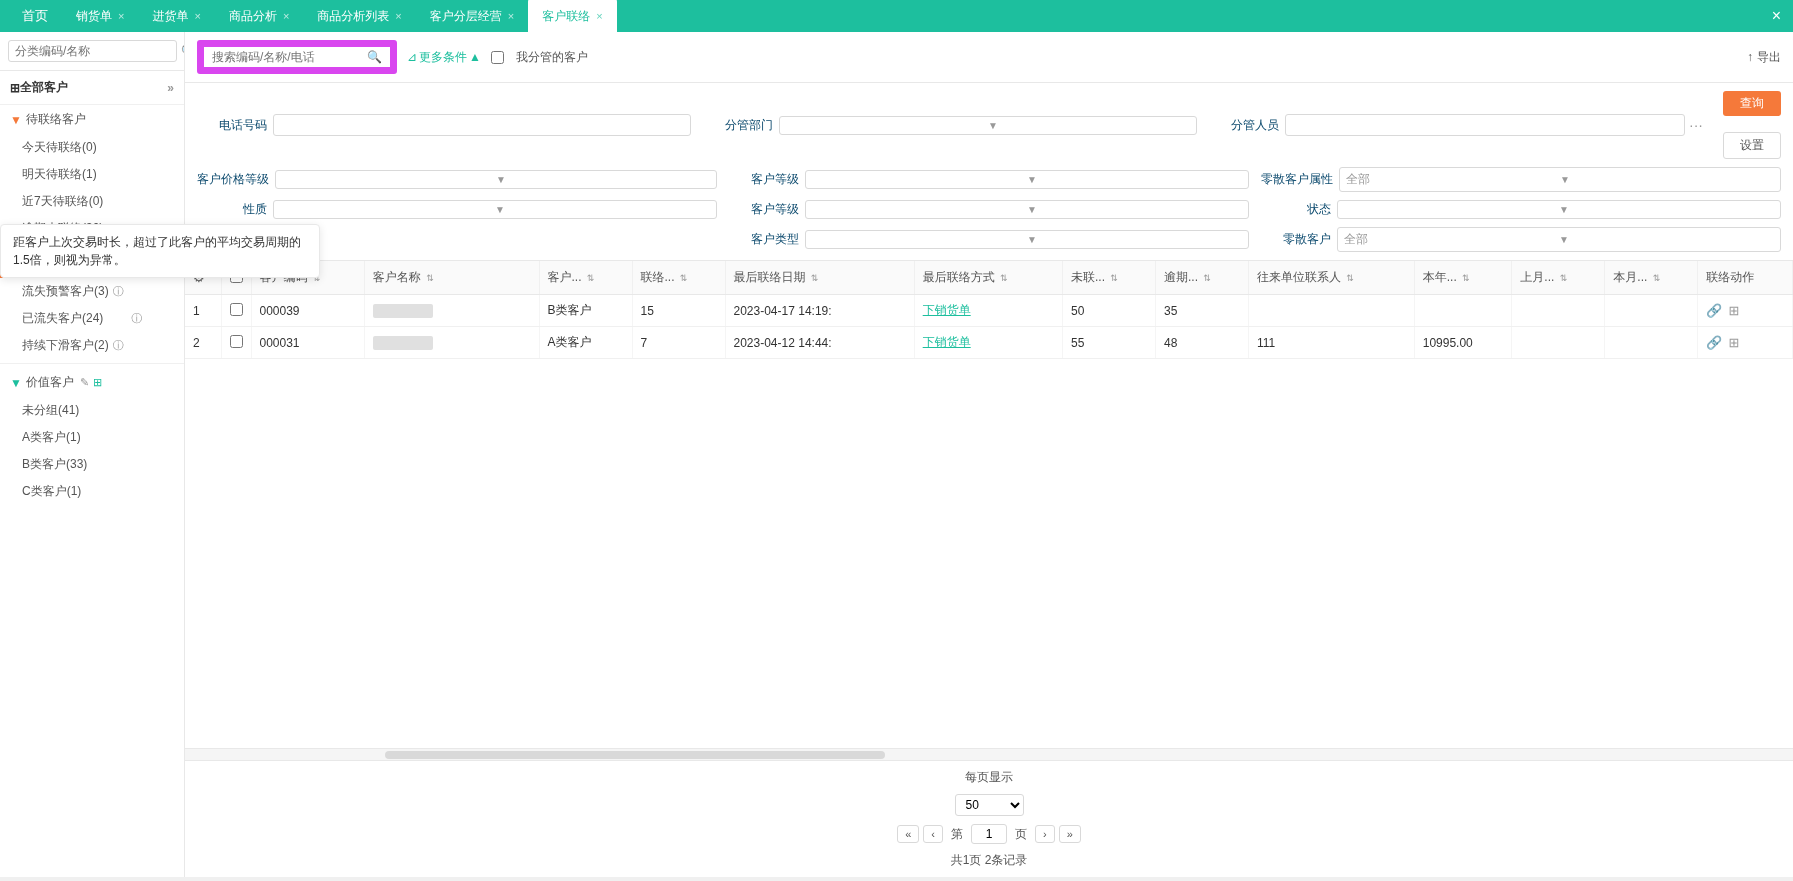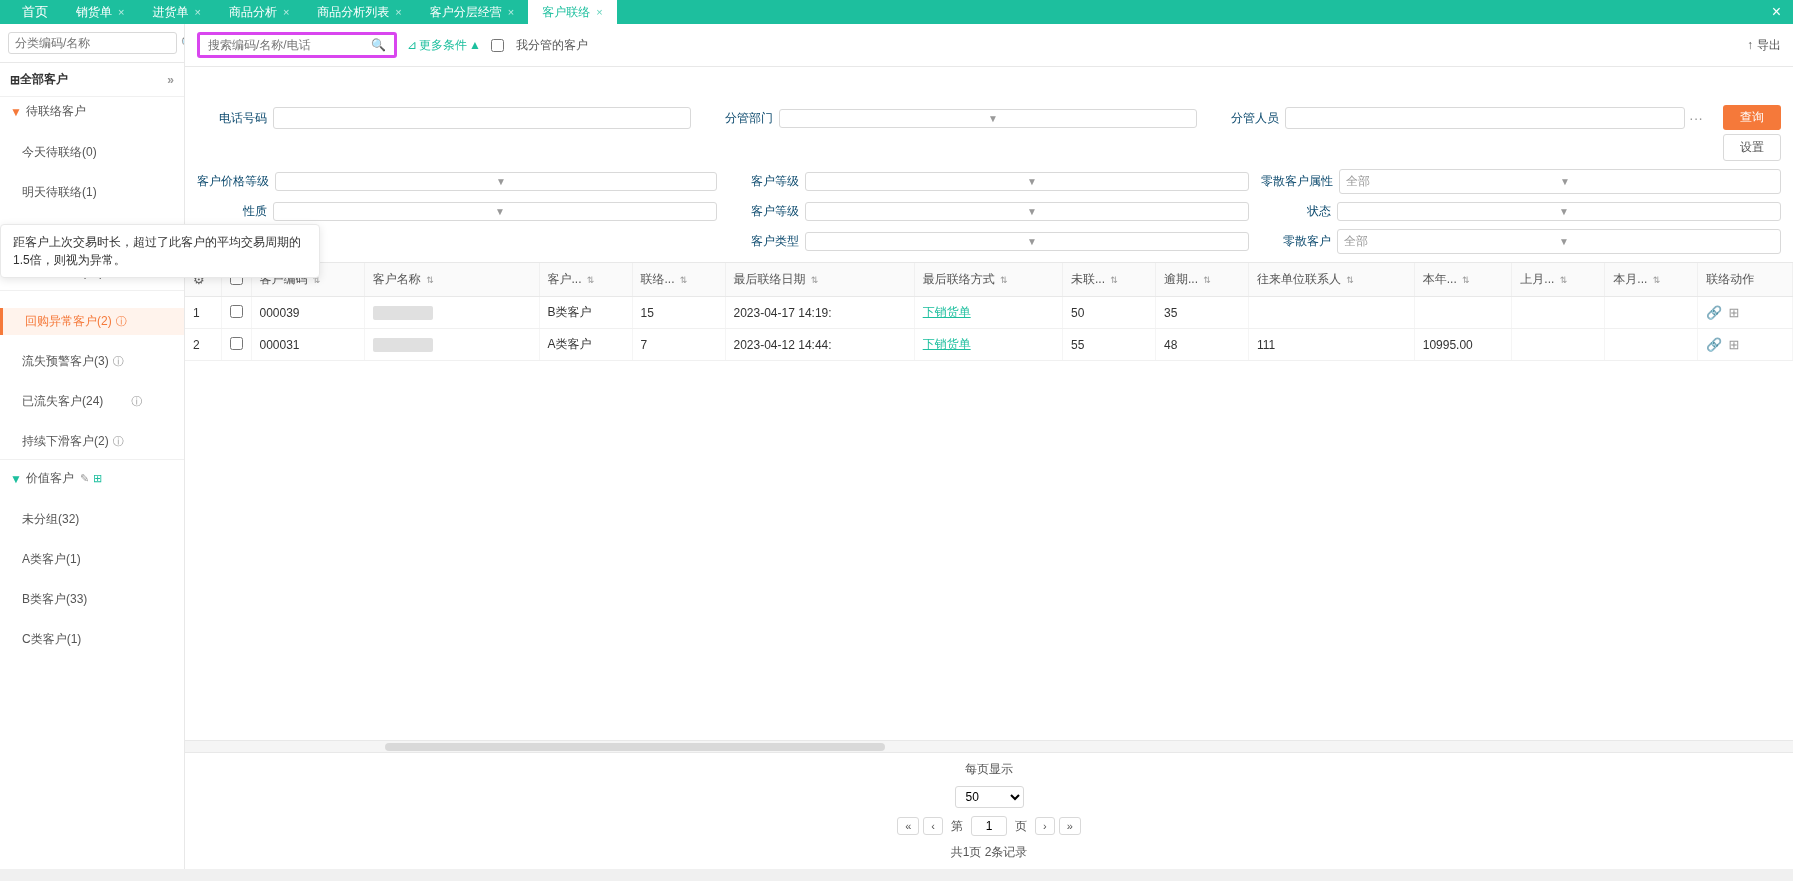--- a/index.html
+++ b/index.html
@@ -1,21 +1,21 @@
 <!DOCTYPE html>
 <html><head>
   <meta charset="utf-8">
   <style>
     * { box-sizing: border-box; margin: 0; padding: 0; font-family: 'Microsoft YaHei', Arial, sans-serif; font-size: 12px; }
     body { background: #f0f0f0; overflow: hidden; width: 1793px; height: 881px; }
 
     
     .top-nav {
       background: #1dbf9e;
-      height: 24px;
+      height: 32px;
       display: flex;
       align-items: center;
       padding: 0 8px;
       position: relative;
     }
     .top-nav-item {
       color: #fff;
       padding: 0 14px;
       height: 36px;
       display: flex;
@@ -100,21 +100,20 @@
       cursor: pointer;
       font-size: 12px;
     }
     .sidebar-group-label .arrow { margin-right: 4px; color: #f5793a; }
     .sidebar-item {
       padding: 5px 10px 5px 22px;
       color: #555;
       cursor: pointer;
       font-size: 12px;
       white-space: nowrap;
-      margin-top: 13px;
     }
     .sidebar-item.active {
       background: #fff3ec;
       color: #f5793a;
       border-left: 3px solid #f5793a;
     }
     .sidebar-divider { height: 1px; background: #f0f0f0; margin: 4px 0; }
 
     .sidebar-group-label2 {
       display: flex;
@@ -142,21 +141,21 @@
     }
     .filter-top-row {
       display: flex;
       align-items: center;
       gap: 10px;
       margin-bottom: 0;
     }
     .search-input-wrap {
       display: flex;
       align-items: center;
-      border: 3px solid #d946ef;
+      border: 7px solid #d946ef;
       border-radius: 3px;
       padding: 3px 8px;
       width: 200px;
       background: #fff;
     }
     .search-input-wrap input {
       border: none;
       outline: none;
       font-size: 12px;
       flex: 1;
@@ -232,23 +231,22 @@
       border: 1px solid #d9d9d9;
       border-radius: 3px;
       padding: 3px 6px;
       font-size: 12px;
       outline: none;
       min-width: 0;
     }
     .filter-action-buttons {
       display: flex;
       flex-direction: column;
-      gap: 4px;
+      gap: 16px;
       margin-left: 8px;
-      margin-top: 30px;
     }
     .btn-query {
       background: #f5793a;
       color: #fff;
       border: none;
       border-radius: 3px;
       padding: 4px 16px;
       cursor: pointer;
       font-size: 12px;
     }
@@ -476,21 +474,21 @@
       <span>持续下滑客户(2)</span>
       <span style="margin-left:4px;color:#999;font-size:11px;">ⓘ</span>
     </div>
     <div class="sidebar-divider"></div>
     <div class="sidebar-group-label2">
       <span class="arrow" style="color:#1dbf9e;margin-right:4px;">▼</span>
       <span>价值客户</span>
       <span style="margin-left:6px;color:#999;font-size:11px;">✎</span>
       <span style="margin-left:4px;color:#1dbf9e;font-size:11px;">⊞</span>
     </div>
-    <div class="sidebar-item">未分组(32)</div>
+    <div class="sidebar-item">未分组(41)</div>
     <div class="sidebar-item">A类客户(1)</div>
     <div class="sidebar-item">B类客户(33)</div>
     <div class="sidebar-item">C类客户(1)</div>
   </div>
 
   <div class="content-area">
 
     <div class="filter-bar">
       <div class="filter-top-row">
         <div class="search-input-wrap">

